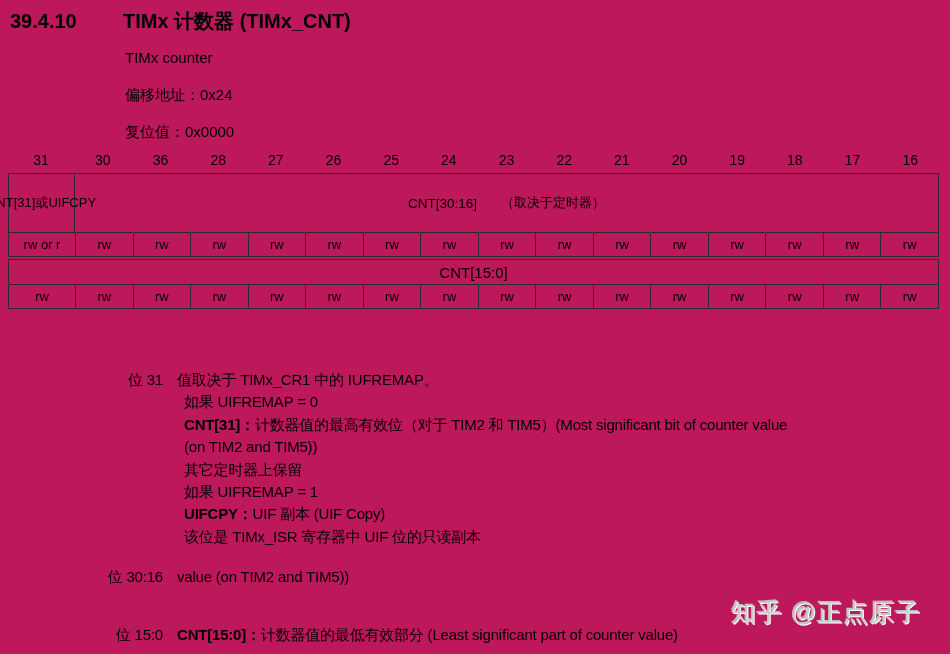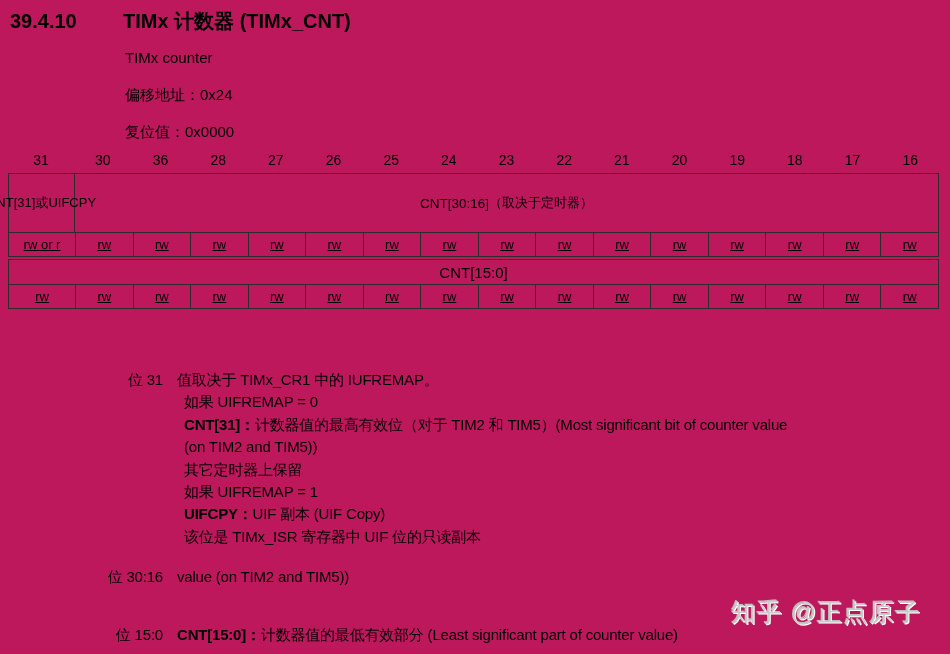--- a/index.html
+++ b/index.html
@@ -30,22 +30,22 @@
   .bits-row > div { text-align:center; }
   .block { border:1.5px solid #2c2c2c; }
   .block1 { margin-top:2px; }
   .b1r1 { display:grid; grid-template-columns:66px 1fr; height:58px; }
   .cell-field {
     border-right:1px solid #2c2c2c;
     display:flex; flex-direction:row; justify-content:center; align-items:center;
     font-size:13px; line-height:16px; text-align:center;
   }
   .cell-merged { display:flex; justify-content:center; align-items:center; font-size:13.5px; white-space:nowrap; }
-  .cell-merged .note { font-size:13px; }
-  .acc-row { display:grid; grid-template-columns:66px repeat(15, 1fr); border-top:1px solid #2c2c2c; height:24px;text-decoration:underline; }
+  .cell-merged .note { font-size:13px;padding-left:24px; }
+  .acc-row { display:grid; grid-template-columns:66px repeat(15, 1fr); border-top:1px solid #2c2c2c; height:24px; }
   .acc-row > div {
     border-left:1px solid #2c2c2c;
     display:flex; align-items:center; justify-content:center;
     font-size:13px; white-space:nowrap;
   }
   .acc-row > div:first-child { border-left:none; }
   .bits-row2 { margin-top:5px; }
   .block2 { margin-top:2px; }
   .b2r1 { height:24px; display:flex; align-items:center; justify-content:center; font-size:15px; }
 

